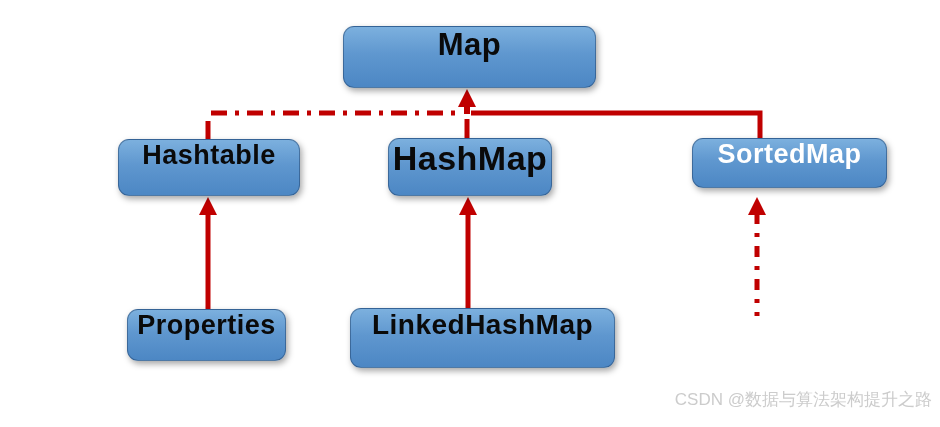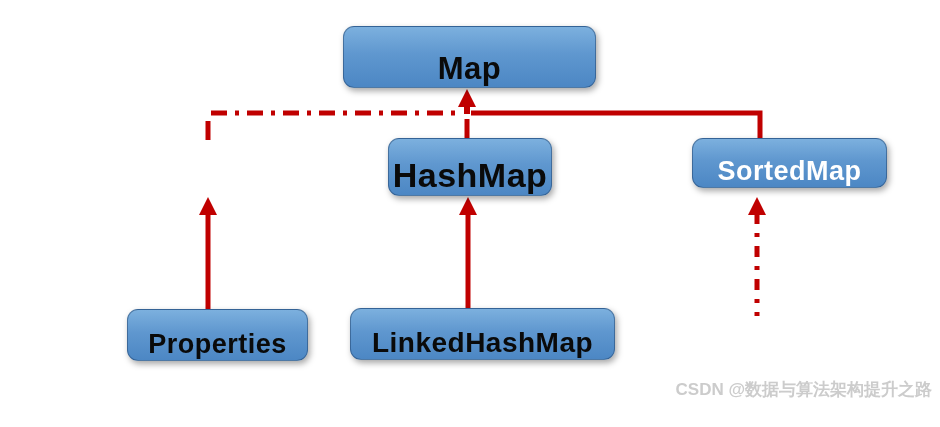--- a/index.html
+++ b/index.html
@@ -13,45 +13,45 @@
   }
   .edges-layer {
     position: absolute;
     left: 0; top: 0;
     width: 940px; height: 427px;
     pointer-events: none;
   }
   .node {
     position: absolute;
     display: flex;
-    align-items: flex-end;
+    align-items: flex-start;
     justify-content: center;
     background: linear-gradient(180deg, #7cb0de 0%, #5f97cf 45%, #4c87c4 100%);
     border: 1px solid rgba(25, 55, 95, 0.45);
     border-radius: 11px;
     box-shadow: 2px 3px 6px rgba(0,0,0,0.35);
     font-weight: bold;
     color: #0a0a0a;
     letter-spacing: 0.5px;
     box-sizing: border-box;
   }
   .node-map          { left: 343px; top:  26px; width: 253px; height: 62px; font-size: 31px; }
   .node-hashtable    { left: 118px; top: 139px; width: 182px; height: 57px; font-size: 27px; }
   .node-hashmap      { left: 388px; top: 138px; width: 164px; height: 58px; font-size: 34px; }
   .node-sortedmap    { left: 692px; top: 138px; width: 195px; height: 50px; font-size: 27px; color: #ffffff; }
-  .node-properties   { left: 127px; top: 309px; width: 181px; height: 52px; font-size: 27px; }
-  .node-linkedhashmap{ left: 350px; top: 308px; width: 265px; height: 52px; font-size: 28px; }
+  .node-properties   { left: 127px; top: 309px; width: 159px; height: 52px; font-size: 27px; }
+  .node-linkedhashmap{ left: 350px; top: 308px; width: 265px; height: 60px; font-size: 28px; }
   .node-treemap      { left: 672px; top: 315px; width: 175px; height: 55px; font-size: 27px; }
   .watermark {
     position: absolute;
     right: 8px;
-    bottom: 26px;
+    bottom: 16px;
     font-size: 17px;
     color: #cccccc;
-    font-weight: bold;
+    font-weight: normal;
     white-space: nowrap;
   }
 </style>
 </head>
 <body>
 
 <div class="canvas">
 
   <svg class="edges-layer" width="940" height="427" viewBox="0 0 940 427" xmlns="http://www.w3.org/2000/svg">
 
@@ -83,20 +83,23 @@
     <g stroke="#c00000" fill="#c00000">
       <polygon points="757,197 748,215 766,215" stroke="none"></polygon>
       <line x1="757" y1="213" x2="757" y2="316" stroke-width="5" stroke-dasharray="11 9 4 9" fill="none"></line>
     </g>
   </svg>
 
   <div class="node node-map">
     <span>Map</span>
   </div>
 
+  <div class="node node-hashtable">
+    <span>Hashtable</span>
+  </div>
 
   <div class="node node-hashmap">
     <span>HashMap</span>
   </div>
 
   <div class="node node-sortedmap">
     <span>SortedMap</span>
   </div>
 
   <div class="node node-properties">

